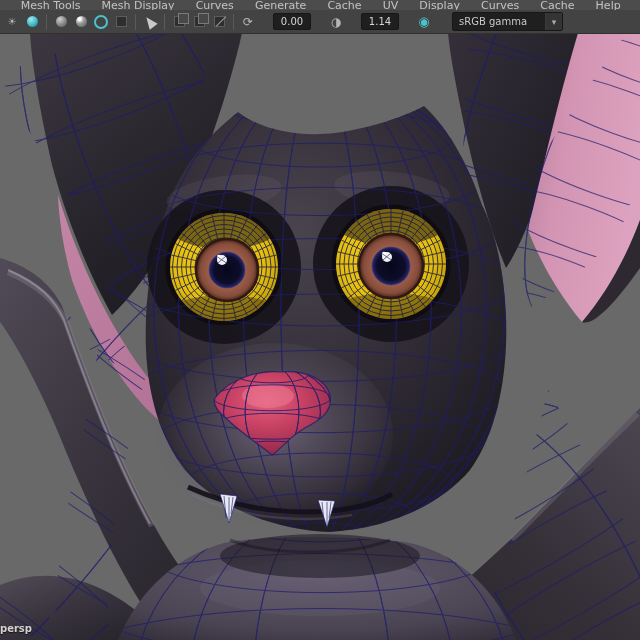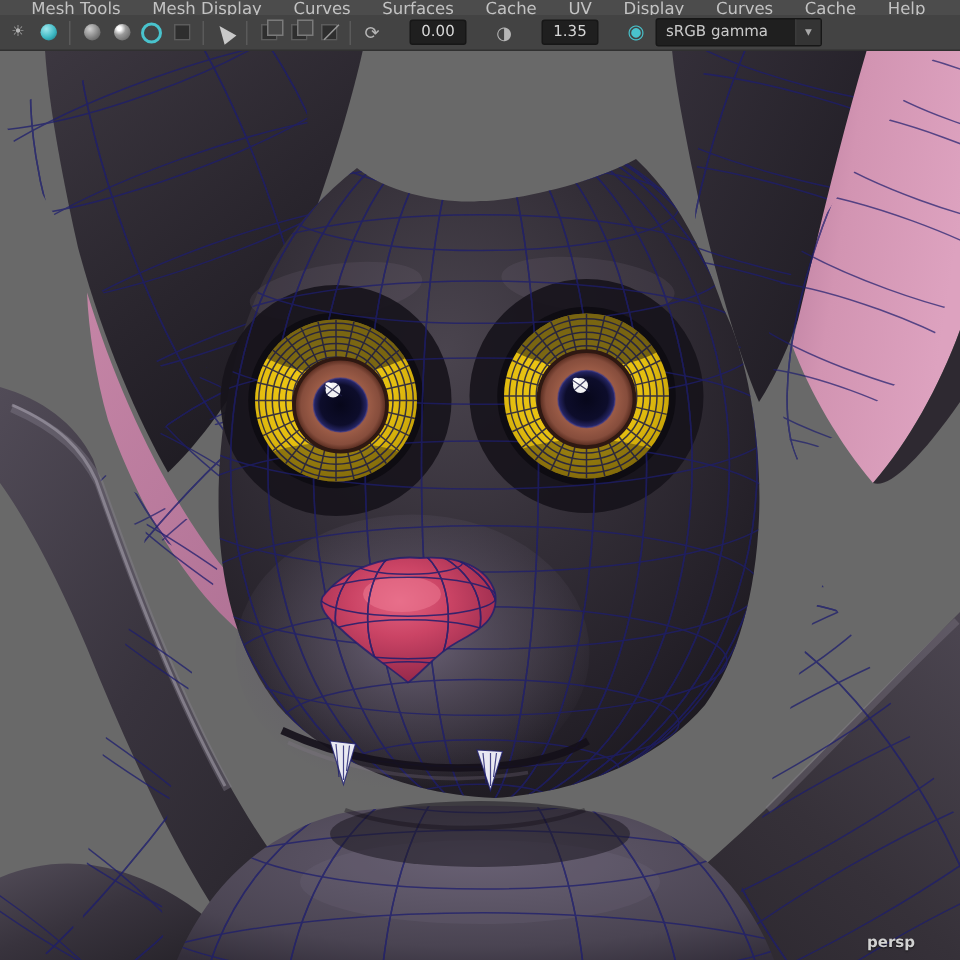--- a/index.html
+++ b/index.html
@@ -28,44 +28,44 @@
   .sphere.lit{background:radial-gradient(circle at 32% 28%,#ffffff 12%,#9a9a9a 40%,#555);}
   .ring{width:10px;height:10px;border-radius:50%;border:2px solid #49c3cd;background:transparent;}
   .sq{width:11px;height:11px;background:#2e2e2e;border:1px solid #5c5c5c;position:relative;box-sizing:border-box;}
   .sq.dbl::after{content:"";position:absolute;left:3px;top:-4px;width:9px;height:9px;background:#484848;border:1px solid #7a7a7a;}
   .sq.slash::after{content:"";position:absolute;left:-1px;top:4px;width:14px;height:1px;background:#9a9a9a;transform:rotate(-45deg);}
   .cursor-icon{width:0;height:0;border-left:5px solid transparent;border-right:5px solid transparent;
                border-bottom:12px solid #c9c9c9;transform:rotate(-38deg);}
   .tb-field{width:36px;height:15px;background:#1f1f1f;border:1px solid #171717;border-radius:2px;
             color:#d6d6d6;font-size:10px;line-height:15px;text-align:center;margin:0 15px;flex:0 0 auto;}
   .tb-dd{height:17px;background:#1f1f1f;border:1px solid #171717;border-radius:2px;display:flex;
-         align-items:center;margin-left:3px;flex:0 0 auto;}
+         align-items:center;margin-left:18px;flex:0 0 auto;}
   .tb-dd .dd-label{width:86px;padding-left:6px;font-size:10px;color:#c9c9c9;text-align:left;}
   .tb-dd .dd-caret{width:16px;height:100%;display:flex;align-items:center;justify-content:center;
                    color:#a9a9a9;font-size:9px;border-left:1px solid #3a3a3a;background:#343434;}
   .teal-cm{color:#49c3cd;font-size:13px;}
 
   
   .viewport{position:absolute;top:34px;left:0;width:640px;height:606px;background:#696969;}
   .viewport svg{display:block;}
-  .camera-label{position:absolute;left:0;right:30px;bottom:6px;text-align:right;
+  .camera-label{position:absolute;left:0;right:30px;bottom:6px;text-align:left;
                 font-size:10px;font-weight:bold;color:#d2d2d2;
                 text-shadow:0 1px 1px rgba(0,0,0,.7);pointer-events:none;}
 </style>
 </head>
 <body>
 
 <div class="app">
 
   <div class="menubar">
     <span class="menu-item clipped">Edit Mesh</span>
     <span class="menu-item">Mesh Tools</span>
     <span class="menu-item">Mesh Display</span>
     <span class="menu-item">Curves</span>
-    <span class="menu-item">Surfaces</span>
+    <span class="menu-item">Generate</span>
     <span class="menu-item">Cache</span>
     <span class="menu-item">UV</span>
     <span class="menu-item">Display</span>
     <span class="menu-item">Curves</span>
     <span class="menu-item">Cache</span>
     <span class="menu-item">Help</span>
   </div>
 
   <div class="toolbar">
     <div class="tb-btn">
@@ -102,21 +102,21 @@
         <div class="sq slash"></div>
       </div>
     <div class="tb-sep"></div>
     <div class="tb-btn">
       <span class="glyph">⟳</span>
     </div>
     <div class="tb-field">0.00</div>
     <div class="tb-btn">
       <span class="glyph">◑</span>
     </div>
-    <div class="tb-field">1.35</div>
+    <div class="tb-field">1.14</div>
     <div class="tb-btn">
       <span class="glyph teal-cm">◉</span>
     </div>
     <div class="tb-dd">
       <div class="dd-label">sRGB gamma</div>
       <div class="dd-caret">▾</div>
     </div>
   </div>
 
   <div class="viewport">

